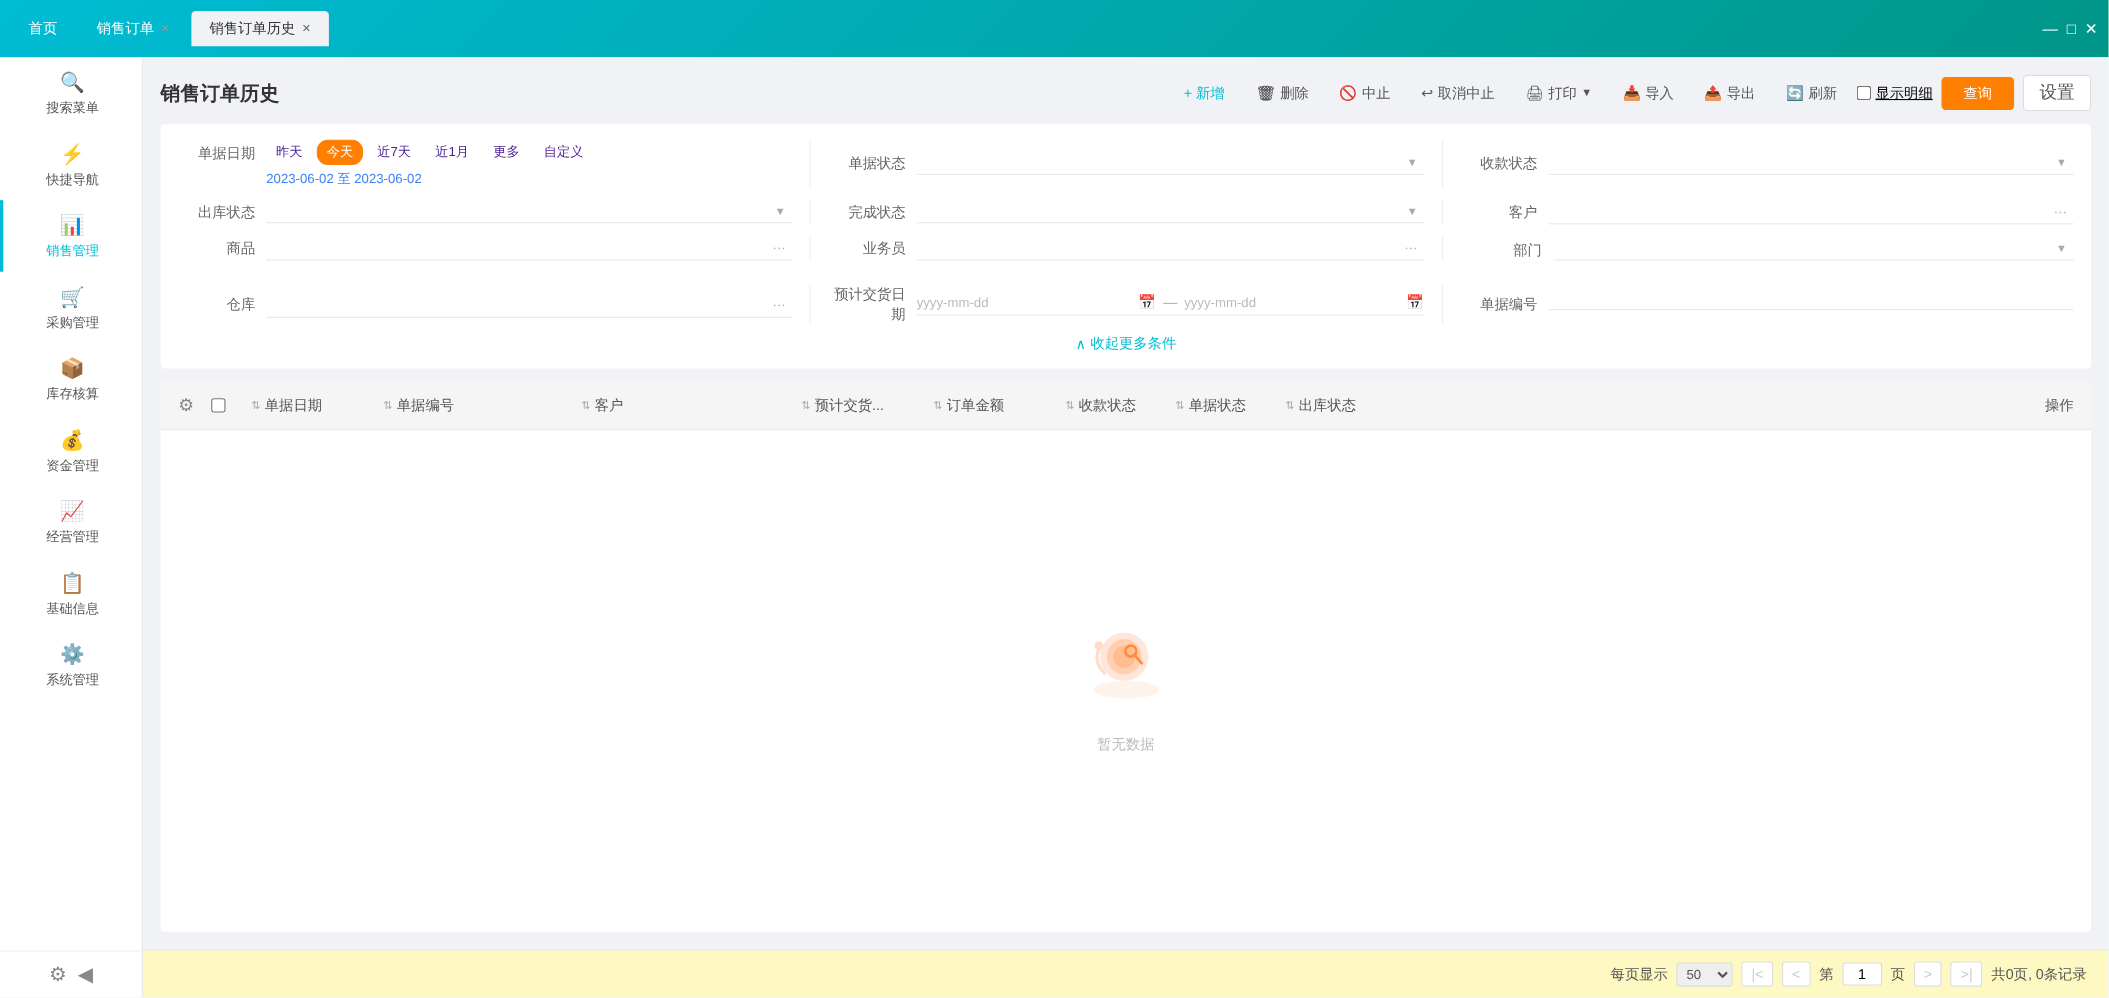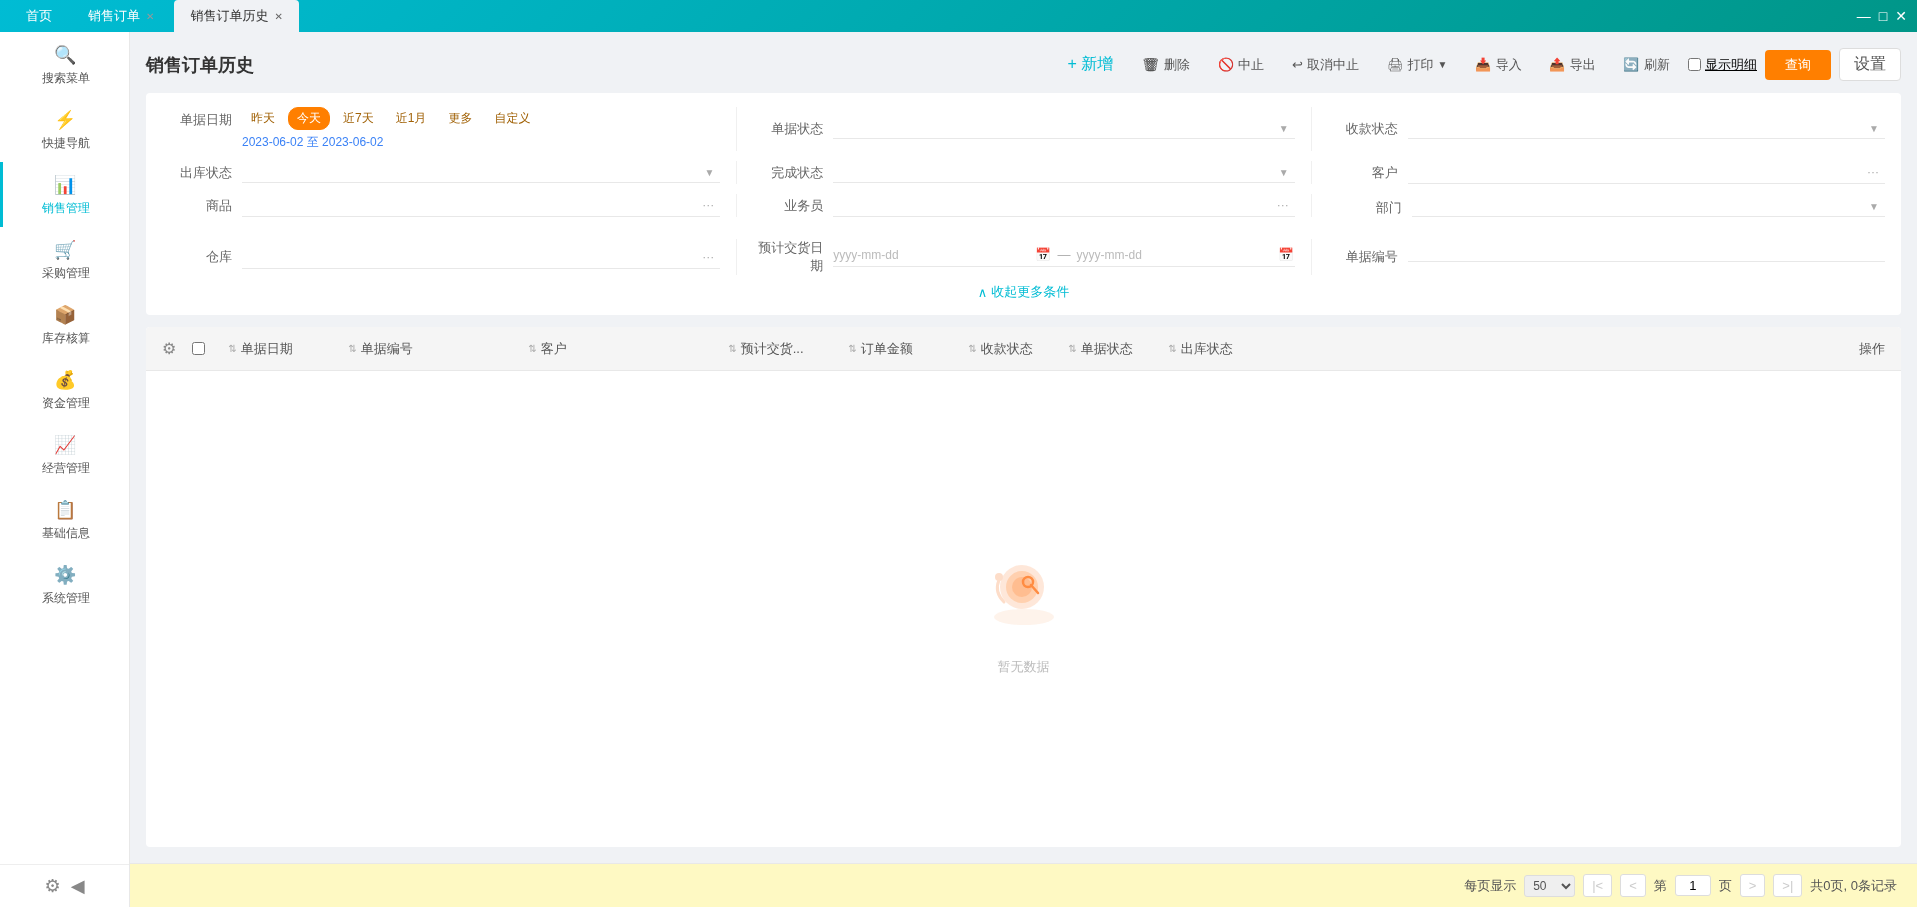--- a/index.html
+++ b/index.html
@@ -1,20 +1,20 @@
 <!DOCTYPE html>
 <html><head>
   <meta charset="utf-8">
   <style>
     * { box-sizing: border-box; margin: 0; padding: 0; font-family: "Microsoft YaHei", "PingFang SC", sans-serif; font-size: 13px; }
     body { background: #f0f2f5; display: flex; flex-direction: column; height: 907px; overflow: hidden; }
 
     
     .top-bar {
-      height: 32px;
+      height: 52px;
       background: linear-gradient(135deg, #00bcd4, #009688);
       display: flex;
       align-items: center;
       padding: 0 10px;
       color: white;
       flex-shrink: 0;
     }
     .top-bar-tabs {
       display: flex;
       align-items: center;
@@ -160,21 +160,21 @@
       flex-shrink: 0;
       text-align: right;
       padding-right: 10px;
     }
     .date-btn {
       padding: 2px 8px;
       border-radius: 10px;
       font-size: 12px;
       cursor: pointer;
       border: 1px solid transparent;
-      color: #a16207;
+      color: #4c1d95;
     }
     .date-btn.active {
       background: #ff7f00;
       color: white;
       border-color: #ff7f00;
     }
     .collapse-bar {
       display: flex;
       align-items: center;
       justify-content: center;
@@ -353,21 +353,21 @@
       <span class="sidebar-bottom-icon">◀</span>
     </div>
   </div>
 
   <div class="content">
     <div class="page-content">
 
       <div class="page-header">
         <span class="page-title">销售订单历史</span>
         <div class="toolbar">
-          <button class="btn btn-icon" style="color:#00bcd4;font-size:16px;">+ 新增</button>
+          <button class="btn btn-icon" style="color:#00bcd4;font-size:13px;">+ 新增</button>
           <button class="btn btn-icon">
             <span>🗑</span>
             <span style="margin-left:-18px;">🗑 删除</span>
           </button>
           <button class="btn btn-icon">
             <span>🚫</span>
             <span>中止</span>
           </button>
           <button class="btn btn-icon">
             <span>↩</span>

